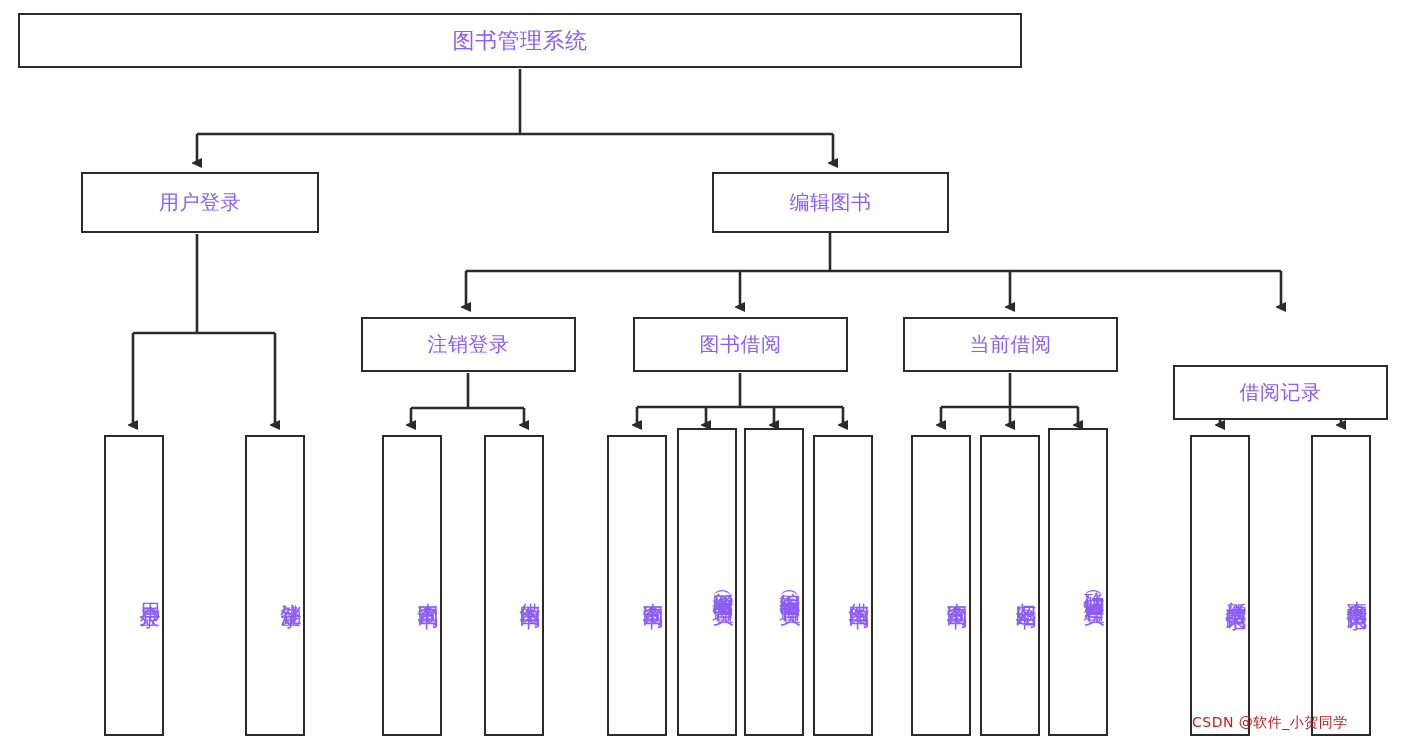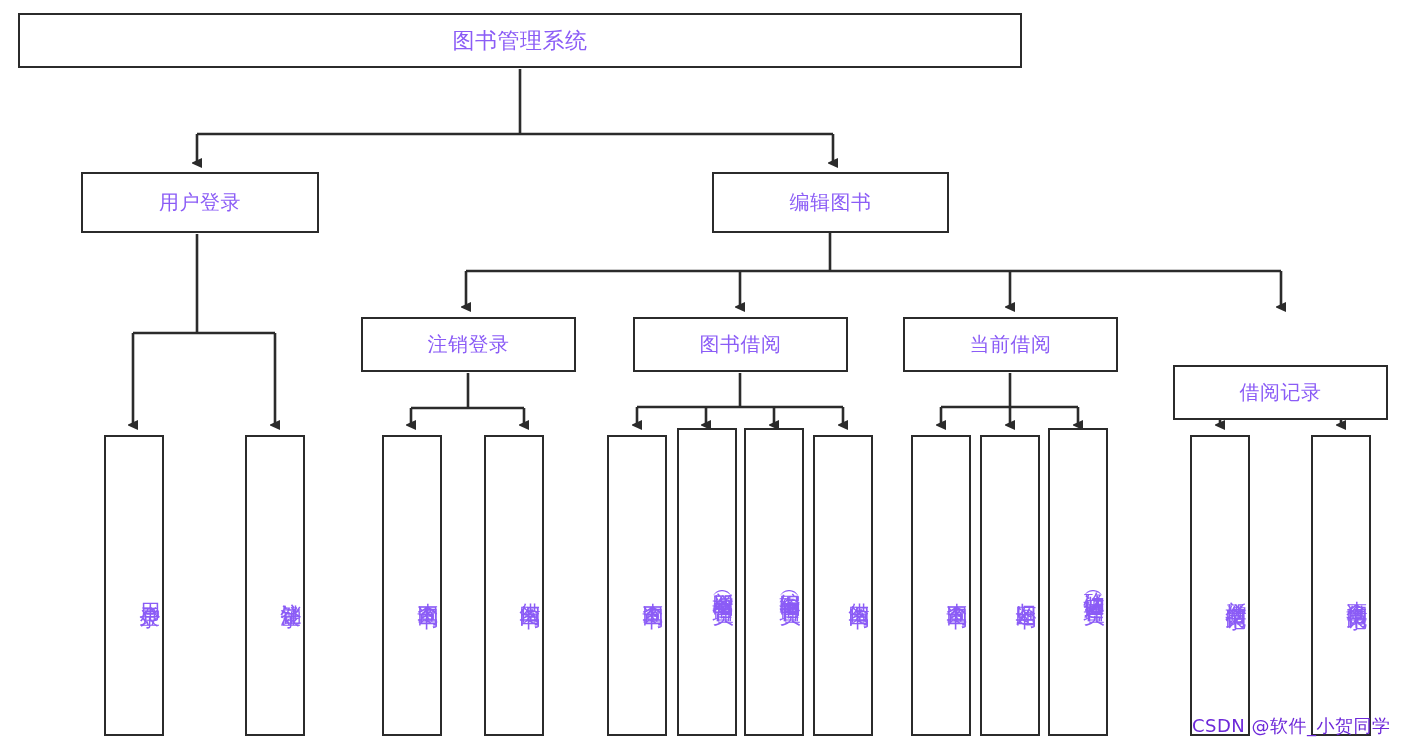--- a/index.html
+++ b/index.html
@@ -52,22 +52,22 @@
     left: 0;
     top: 0;
     width: 1405px;
     height: 747px;
     pointer-events: none;
   }
   .watermark {
     position: absolute;
     left: 1192px;
     top: 714px;
-    font-size: 18px;
-    color: #6d28d9;
+    font-size: 14px;
+    color: #b91c1c;
     letter-spacing: 0.5px;
     white-space: nowrap;
   }
 </style>
 </head>
 <body>
 
 <div id="canvas">
 
   <svg class="links" viewBox="0 0 1405 747">

